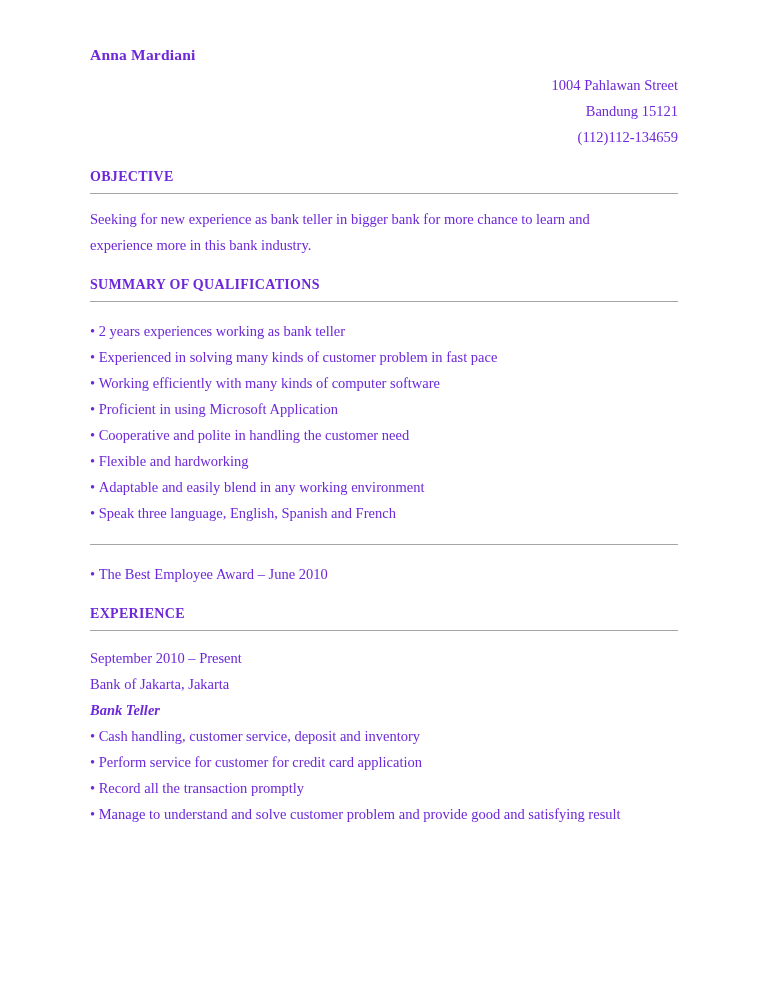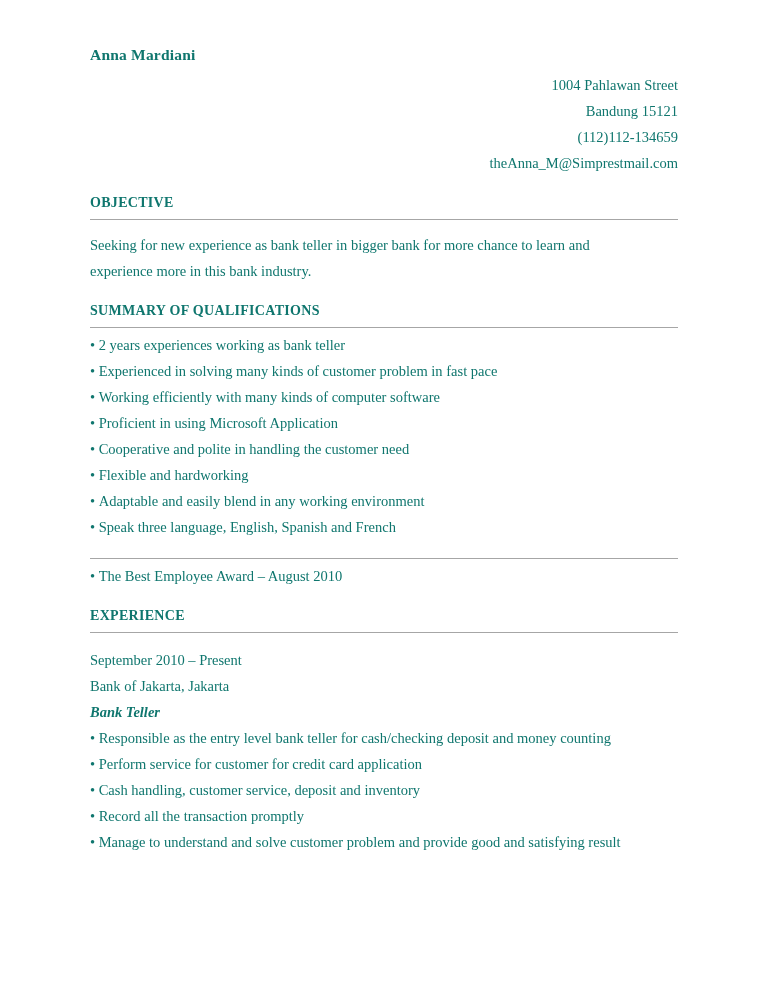--- a/index.html
+++ b/index.html
@@ -6,21 +6,21 @@
     margin: 0;
     padding: 0;
     background: #ffffff;
   }
   .page {
     position: relative;
     width: 712px;
     height: 994px;
     background: #ffffff;
     font-family: "Liberation Serif", "DejaVu Serif", serif;
-    color: #0f766e;
+    color: #6d28d9;
     overflow: hidden;
     box-sizing: border-box;
   }
   .content {
     position: absolute;
     left: 90px;
     top: 0;
     width: 588px;
   }
   .name {
@@ -48,21 +48,21 @@
     letter-spacing: 0.3px;
     line-height: 18px;
   }
   .rule {
     height: 0;
     border-top: 1.4px solid #a6a6a6;
     margin-top: 7px;
     width: 588px;
   }
   .section-body {
-    margin-top: 4px;
+    margin-top: 16px;
   }
   .para {
     font-size: 14.5px;
     line-height: 26px;
   }
   .bullet-line {
     font-size: 14.5px;
     line-height: 26px;
     white-space: nowrap;
   }
@@ -96,21 +96,20 @@
 
 <div class="page">
   <div class="content">
 
     <div class="name">Anna Mardiani</div>
 
     <div class="contact-block">
       <div class="contact-line">1004 Pahlawan Street</div>
       <div class="contact-line">Bandung 15121</div>
       <div class="contact-line">(112)112-134659</div>
-      <div class="contact-line">theAnna_M@Simprestmail.com</div>
     </div>
 
     <div class="section">
       <div class="section-heading">OBJECTIVE</div>
       <div class="rule" style="border-top-color: rgb(166, 166, 166);"></div>
       <div class="section-body objective-body">
         <div class="para">Seeking for new experience as bank teller in bigger bank for more chance to learn and</div>
         <div class="para">experience more in this bank industry.</div>
       </div>
     </div>
@@ -126,35 +125,34 @@
         <div class="bullet-line"><span class="dot">•</span>&nbsp;<span>Cooperative and polite in handling the customer need</span></div>
         <div class="bullet-line"><span class="dot">•</span>&nbsp;<span>Flexible and hardworking</span></div>
         <div class="bullet-line"><span class="dot">•</span>&nbsp;<span>Adaptable and easily blend in any working environment</span></div>
         <div class="bullet-line"><span class="dot">•</span>&nbsp;<span>Speak three language, English, Spanish and French</span></div>
       </div>
     </div>
 
     <div class="section">
       <div class="rule" style="border-top-color: rgb(166, 166, 166);"></div>
       <div class="section-body">
-        <div class="bullet-line"><span class="dot">•</span>&nbsp;<span>The Best Employee Award – August 2010</span></div>
+        <div class="bullet-line"><span class="dot">•</span>&nbsp;<span>The Best Employee Award – June 2010</span></div>
       </div>
     </div>
 
     <div class="section">
       <div class="section-heading">EXPERIENCE</div>
       <div class="rule" style="border-top-color: rgb(166, 166, 166);"></div>
       <div class="exp-head-block">
         <div class="exp-line">September 2010 – Present</div>
         <div class="exp-line">Bank of Jakarta, Jakarta</div>
         <div class="exp-title">Bank Teller</div>
         <div class="exp-bullets">
-          <div class="bullet-line"><span class="dot">•</span>&nbsp;<span>Responsible as the entry level bank teller for cash/checking deposit and money counting</span></div>
+          <div class="bullet-line"><span class="dot">•</span>&nbsp;<span>Cash handling, customer service, deposit and inventory</span></div>
           <div class="bullet-line"><span class="dot">•</span>&nbsp;<span>Perform service for customer for credit card application</span></div>
-          <div class="bullet-line"><span class="dot">•</span>&nbsp;<span>Cash handling, customer service, deposit and inventory</span></div>
           <div class="bullet-line"><span class="dot">•</span>&nbsp;<span>Record all the transaction promptly</span></div>
           <div class="bullet-line"><span class="dot">•</span>&nbsp;<span>Manage to understand and solve customer problem and provide good and satisfying result</span></div>
         </div>
       </div>
     </div>
 
   </div>
 </div>
 
 </body></html>

